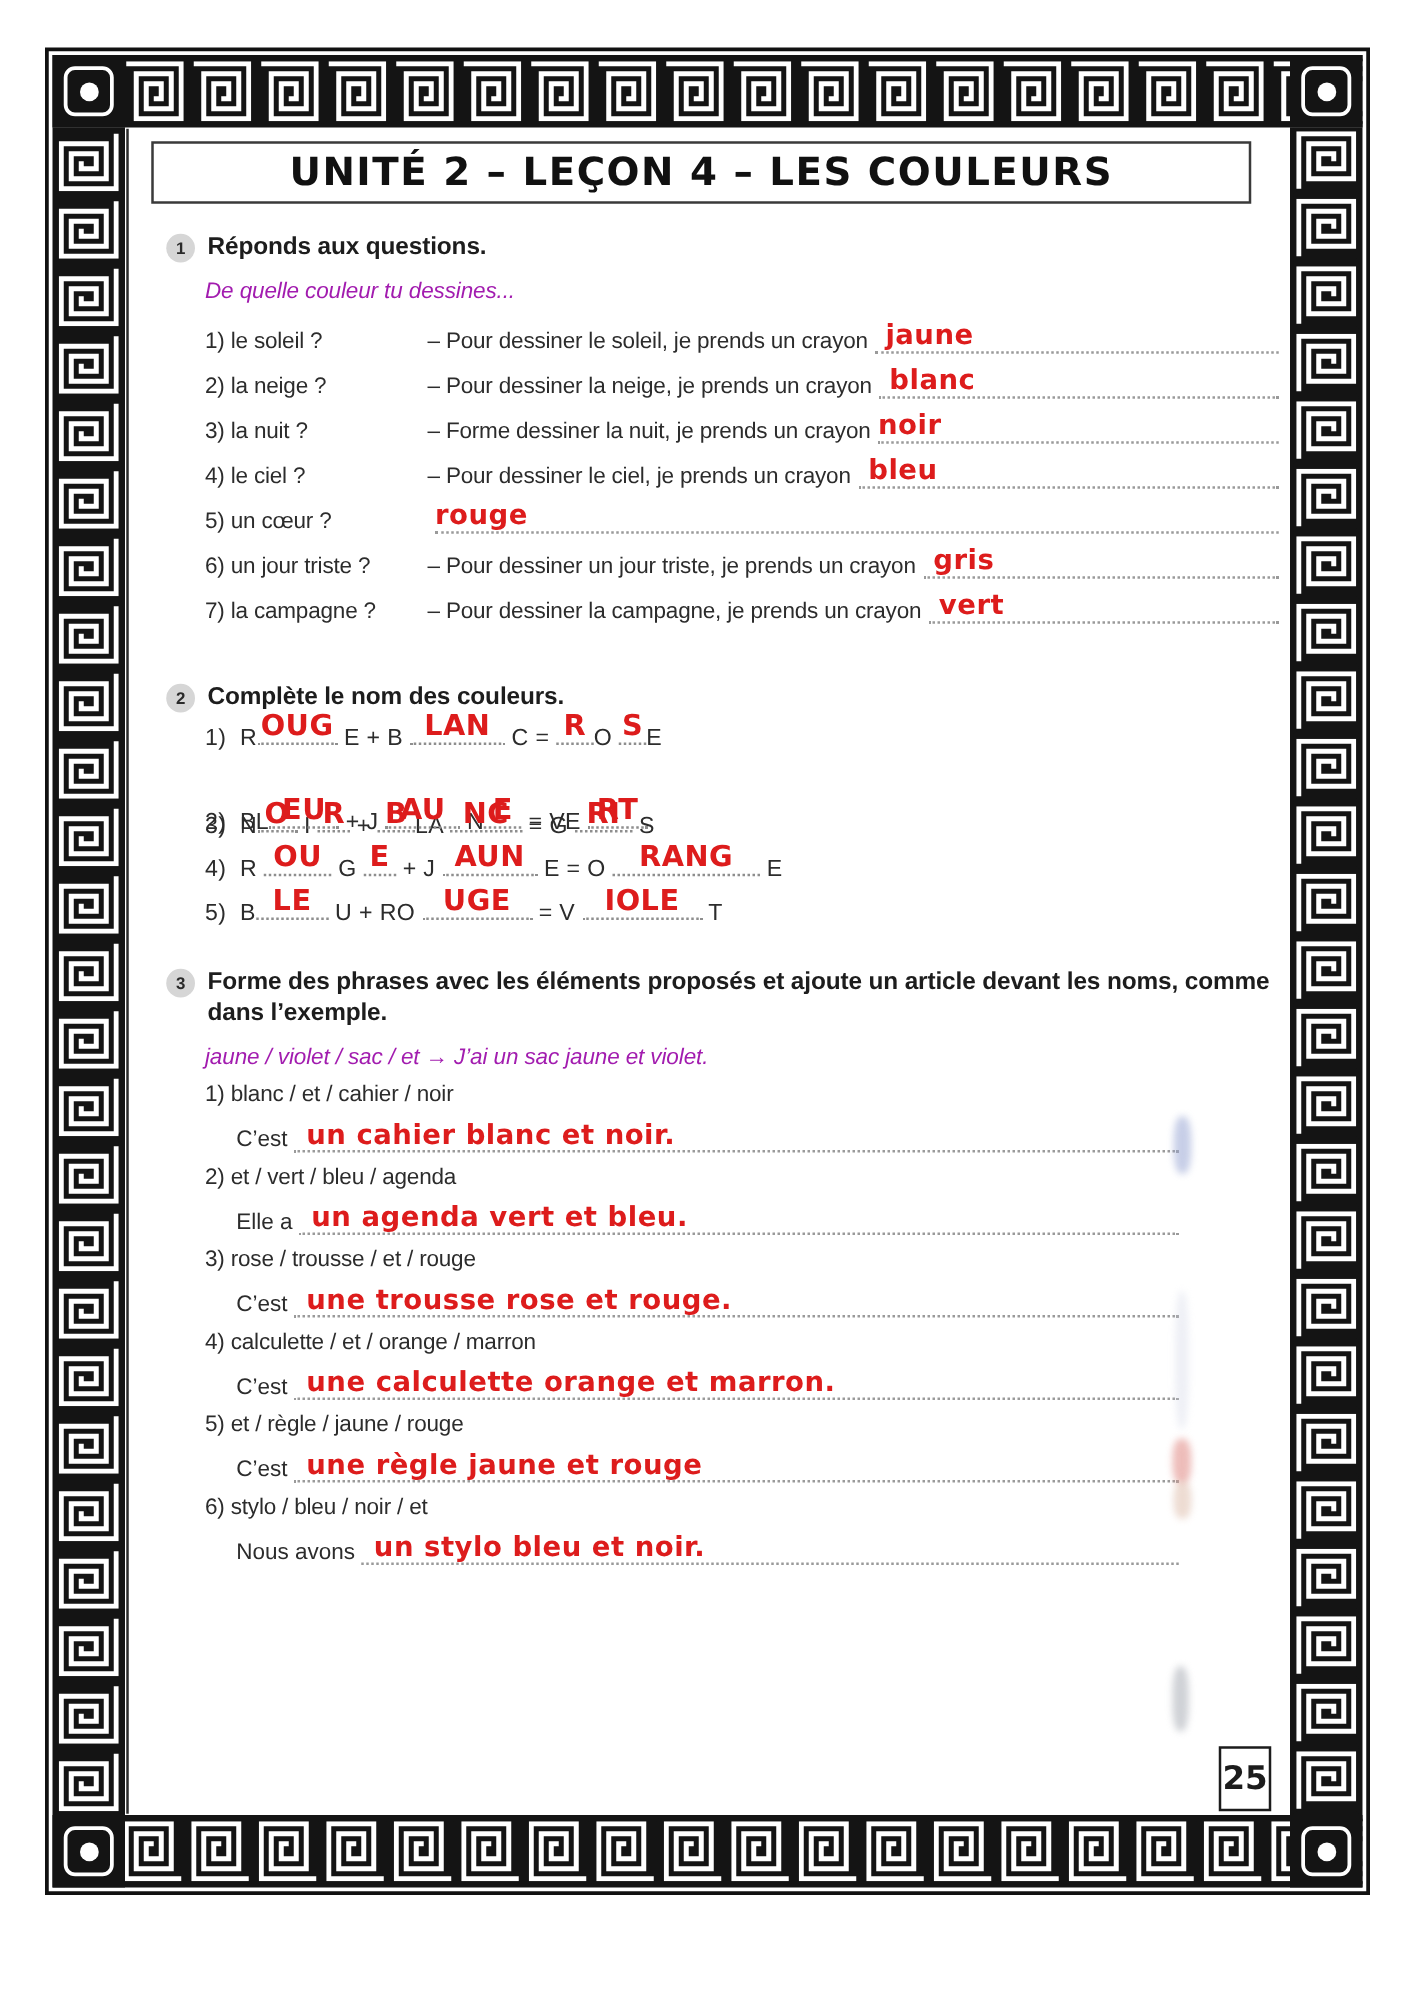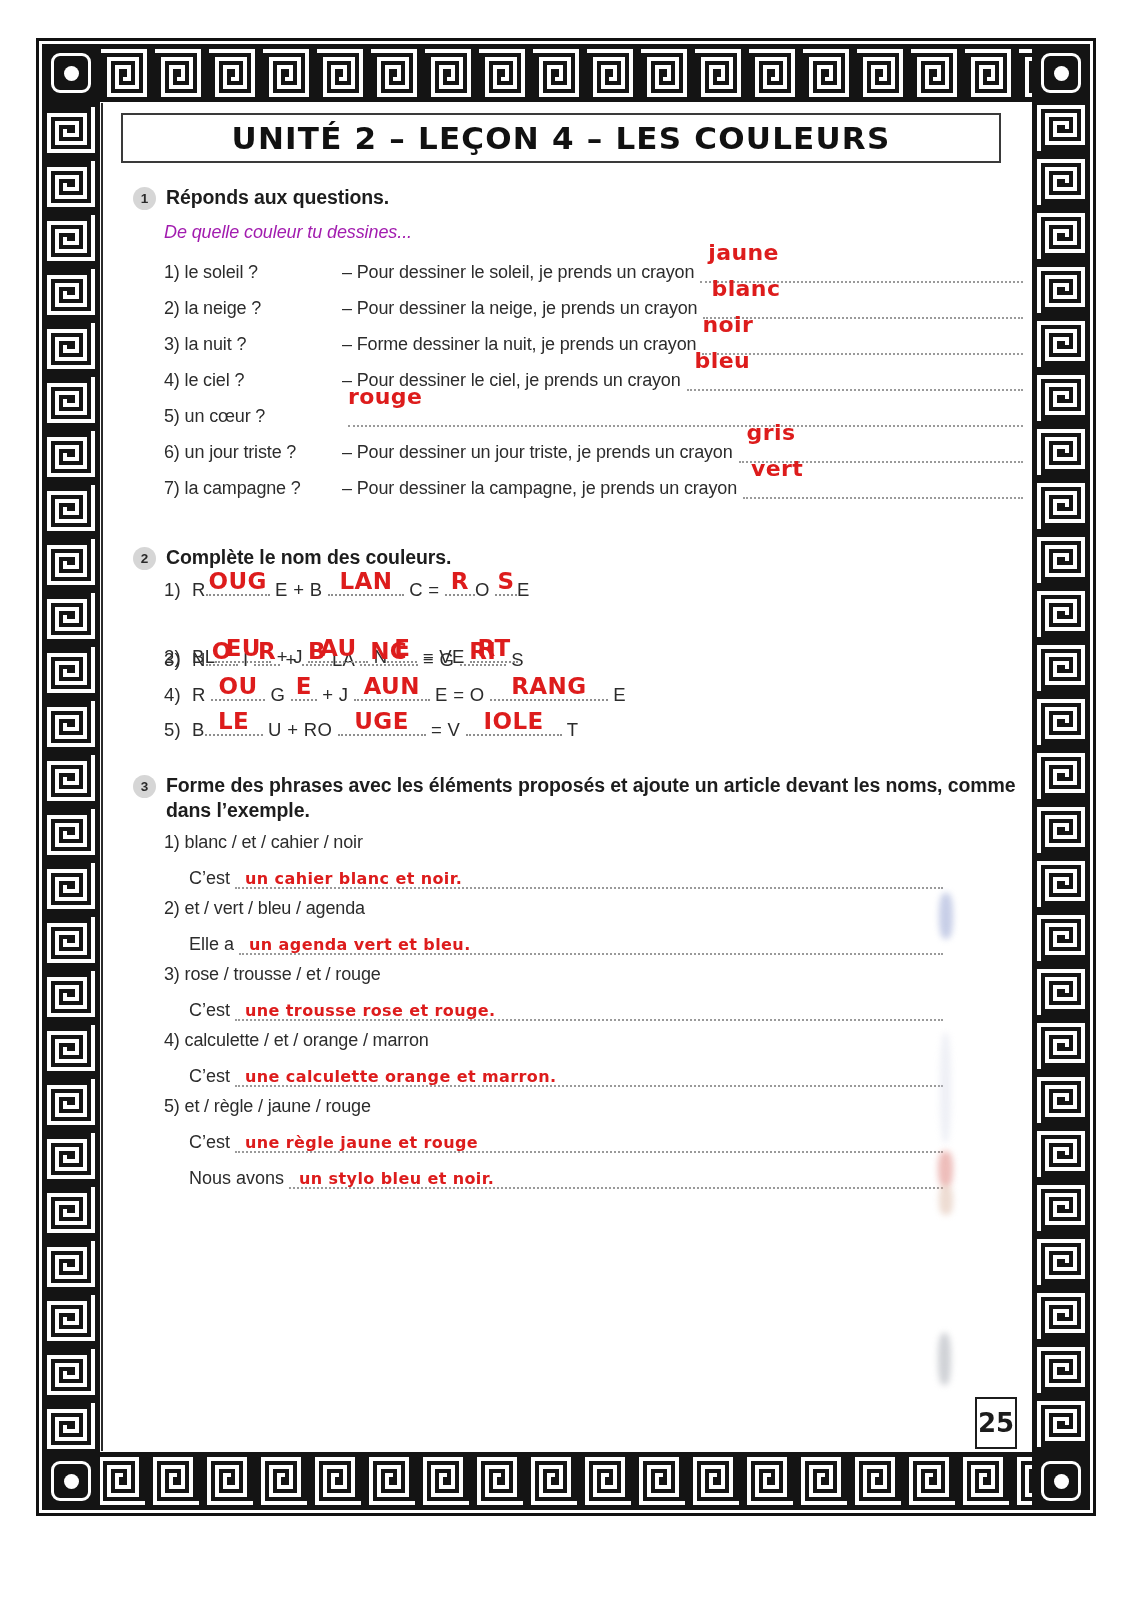--- a/index.html
+++ b/index.html
@@ -200,21 +200,21 @@
   .q1-blank {
     position: relative;
     flex: 1 1 auto;
     margin-left: 6px;
     height: 26px;
     border-bottom: 2px dotted #9a9a9a;
   }
   .q1-blank .hw {
     position: absolute;
     left: 8px;
-    bottom: 17px;
+    bottom: 1px;
     font-size: 22px;
     line-height: 1;
     white-space: nowrap;
   }
   .q1-blank.tight .hw { left: 0px; }
 
   
   .q2list { margin-left: 31px; margin-top: 4px; }
   .q2row {
     display: flex;
@@ -267,21 +267,21 @@
     flex: 1 1 auto;
     margin-left: 5px;
     margin-right: 80px;
     height: 25px;
     border-bottom: 2px dotted #9a9a9a;
   }
   .q3-blank .hw {
     position: absolute;
     left: 10px;
     bottom: 0px;
-    font-size: 16px;
+    font-size: 22px;
     line-height: 1;
     white-space: nowrap;
   }
 
   
   .pageno {
     position: absolute;
     right: 22px;
     bottom: 8px;
     width: 42px;
@@ -1238,20 +1238,21 @@
                 <span class="seg"> T</span>
               </div>
             </div>
         </div>
 
         <div class="ex" style="top:670px;">
           <div class="ex-head">
             <span class="badge">3</span>
             <span class="ex-title">Forme des phrases avec les éléments proposés et ajoute un article devant les noms, comme dans l’exemple.</span>
           </div>
+          <div class="ex-sub">jaune / violet / sac / et → J’ai un sac jaune et violet.</div>
           <div class="q3list" id="ex3-list">
               <div class="q3-prompt">1) blanc / et / cahier / noir</div>
               <div class="q3-answer">
                 <span class="q3-lead">C’est</span>
                 <span class="q3-blank">
                   <span class="hw">un cahier blanc et noir.</span>
                 </span>
               </div>
               <div class="q3-prompt">2) et / vert / bleu / agenda</div>
               <div class="q3-answer">
@@ -1274,20 +1275,21 @@
                   <span class="hw">une calculette orange et marron.</span>
                 </span>
               </div>
               <div class="q3-prompt">5) et / règle / jaune / rouge</div>
               <div class="q3-answer">
                 <span class="q3-lead">C’est</span>
                 <span class="q3-blank">
                   <span class="hw">une règle jaune et rouge</span>
                 </span>
               </div>
+              <div class="q3-prompt">6) stylo / bleu / noir / et</div>
               <div class="q3-answer">
                 <span class="q3-lead">Nous avons</span>
                 <span class="q3-blank">
                   <span class="hw">un stylo bleu et noir.</span>
                 </span>
               </div>
             </div>
         </div>
 
         <div class="pageno">25</div>

